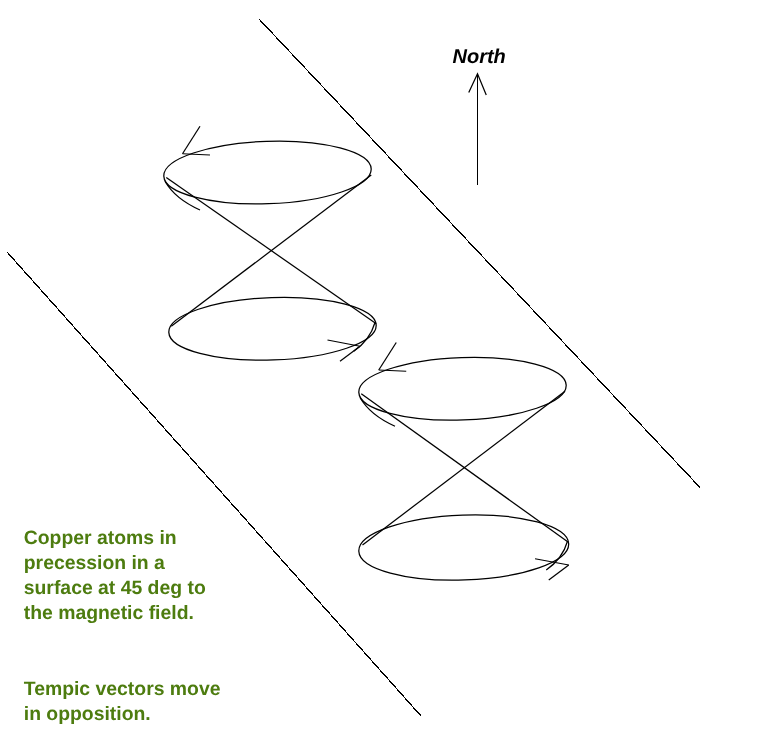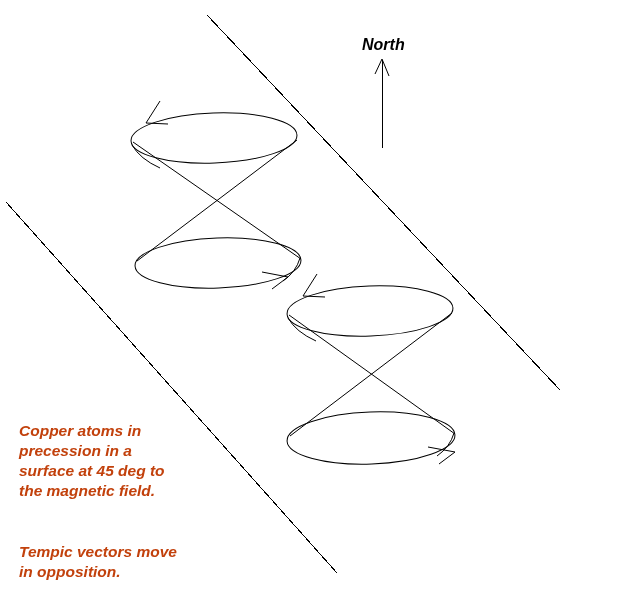--- a/index.html
+++ b/index.html
@@ -46,24 +46,23 @@
   .svg-label {
     font-family: "Liberation Sans", sans-serif;
     font-weight: bold;
     font-style: italic;
     fill: #000000;
   }
   .caption-block {
     position: absolute;
     font-family: "Liberation Sans", sans-serif;
     font-weight: bold;
-    font-style: italic;
     font-size: 15.5px;
     line-height: 20px;
-    color: #c2410c;
+    color: #4d7c0f;
     white-space: pre;
     letter-spacing: 0px;
   }
   #caption-primary { left: 19px; top: 421px; }
   #caption-secondary { left: 19px; top: 542px; }
 </style>
 </head>
 <body>
 
 <div id="canvas-root">

